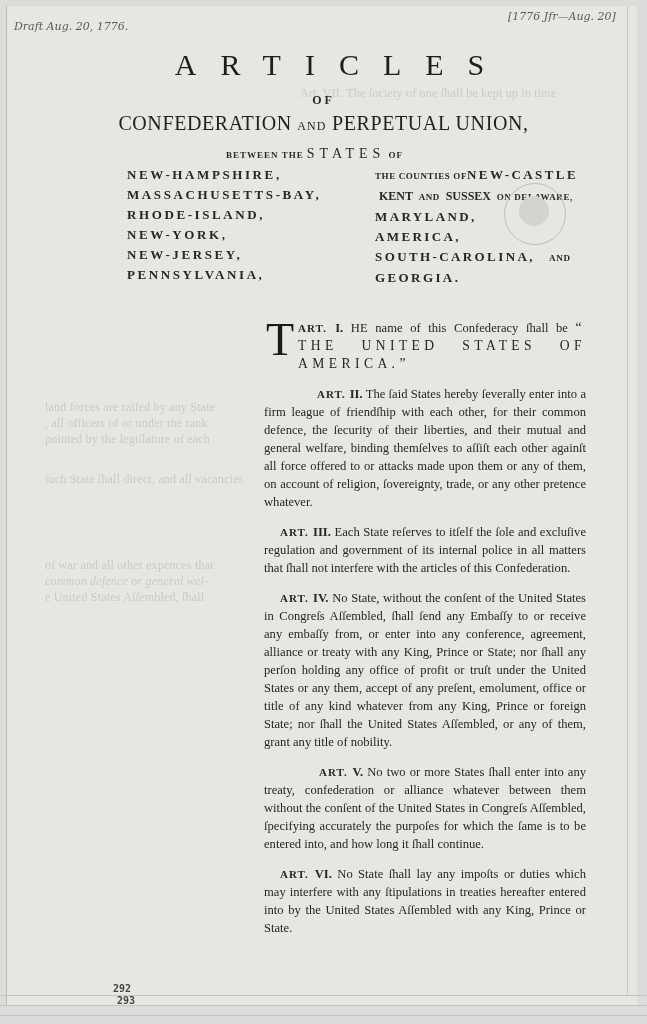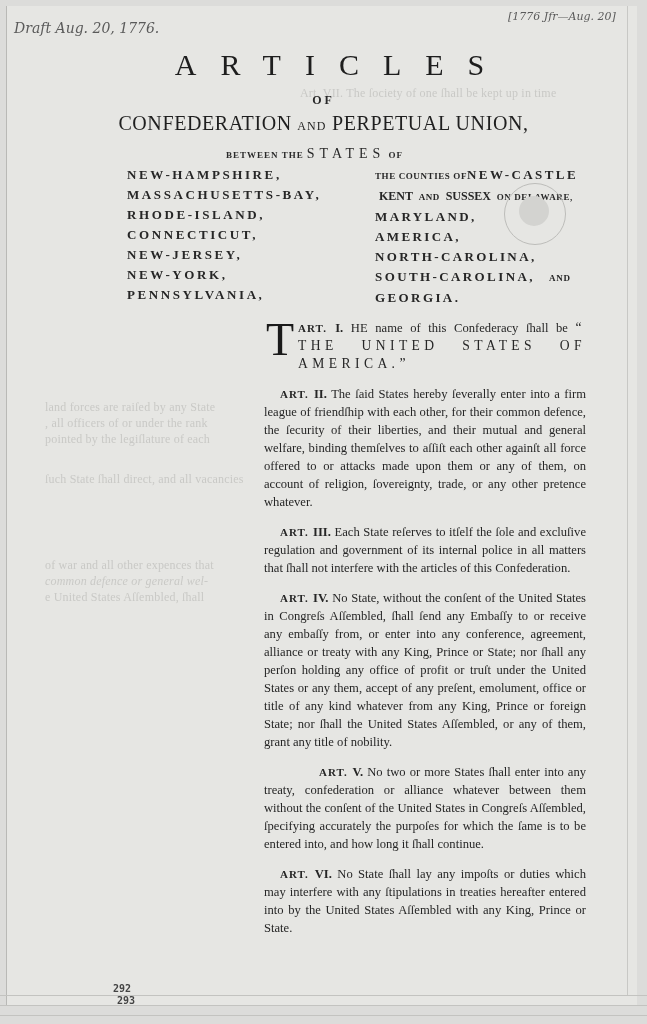--- a/index.html
+++ b/index.html
@@ -17,21 +17,21 @@
     .page-edge-right {
       position:absolute; left:620px; top:0; width:1px; height:990px; background:#c8c8c5;
     }
     .bottom-line { position:absolute; height:1px; background:#c3c3c0; }
     .ghost {
       position:absolute; color:#c9c9c6; font-size:12px; line-height:14px; white-space:nowrap;
       letter-spacing:0.2px;
     }
     .hand {
       position:absolute; font-family:"DejaVu Serif",serif; font-style:italic;
-      color:#5a5a5a; font-size:14px; white-space:nowrap;
+      color:#5a5a5a; font-size:11px; white-space:nowrap;
     }
     .title {
       position:absolute; top:48px; left:0; width:647px; text-align:center;
       font-size:30px; letter-spacing:24px; color:#1e1e1e; padding-left:18px;
     }
     .of {
       position:absolute; top:93px; left:0; width:647px; text-align:center;
       font-size:12px; font-weight:bold; letter-spacing:3px; color:#2a2a2a;
     }
     .subtitle {
@@ -110,58 +110,56 @@
 <div class="between">
   <span class="sc" style="text-transform:uppercase;">Between the</span>
   <span class="big">STATES</span>
   <span class="sc" style="text-transform:uppercase;">of</span>
 </div>
 
 <div class="states-left">
   <div>NEW-HAMPSHIRE,</div>
   <div>MASSACHUSETTS-BAY,</div>
   <div>RHODE-ISLAND,</div>
-  <div>CONNECTICUT,</div>
+  <div>NEW-YORK,</div>
   <div>NEW-JERSEY,</div>
-  <div>NEW-YORK,</div>
   <div>PENNSYLVANIA,</div>
 </div>
 
 <div class="states-right">
   <div>
     <span class="sc" style="text-transform:uppercase;">The Counties of</span><span>NEW-CASTLE</span>
   </div>
   <div style="padding-left:4px;">
     <span class="plain">KENT</span>
     <span class="sc" style="text-transform:uppercase;">and</span>
     <span class="plain">SUSSEX</span>
     <span class="sc" style="text-transform:uppercase;">on Delaware,</span>
   </div>
   <div>MARYLAND,</div>
   <div>AMERICA,</div>
-  <div>NORTH-CAROLINA,</div>
   <div>
     <span>SOUTH-CAROLINA,</span><span class="and" style="text-transform:uppercase;">and</span>
   </div>
   <div>GEORGIA.</div>
 </div>
 
 <div class="seal">
   <div class="seal-inner"></div>
 </div>
 
 <div class="body-text">
   <div class="article">
     <span class="art-label" style="text-transform:uppercase;"><span>Art.</span> <span class="num">I.</span></span>
     <span class="dropcap">T</span>
     <span>HE name of this Confederacy ſhall be</span>
     <span class="caps">“ THE UNITED STATES OF AMERICA.”</span>
   </div>
   <div class="article" style="text-indent:16px;">
-    <span class="art-label" style="text-transform:uppercase;"><span>Art.</span> <span class="num">II.</span></span>
+    <span class="art-label" style="text-transform:uppercase;margin-left:37px;"><span>Art.</span> <span class="num">II.</span></span>
     <span>The ſaid States hereby ſeverally enter into a firm league of friendſhip with each other, for their common defence, the ſecurity of their liberties, and their mutual and general welfare, binding themſelves to aſſiſt each other againſt all force offered to or attacks made upon them or any of them, on account of religion, ſovereignty, trade, or any other pretence whatever.</span>
   </div>
   <div class="article" style="text-indent:16px;">
     <span class="art-label" style="text-transform:uppercase;"><span>Art.</span> <span class="num">III.</span></span>
     <span>Each State reſerves to itſelf the ſole and excluſive regulation and government of its internal police in all matters that ſhall not interfere with the articles of this Confederation.</span>
   </div>
   <div class="article" style="text-indent:16px;">
     <span class="art-label" style="text-transform:uppercase;"><span>Art.</span> <span class="num">IV.</span></span>
     <span>No State, without the conſent of the United States in Congreſs Aſſembled, ſhall ſend any Embaſſy to or receive any embaſſy from, or enter into any conference, agreement, alliance or treaty with any King, Prince or State; nor ſhall any perſon holding any office of profit or truſt under the United States or any them, accept of any preſent, emolument, office or title of any kind whatever from any King, Prince or foreign State; nor ſhall the United States Aſſembled, or any of them, grant any title of nobility.</span>
   </div>

